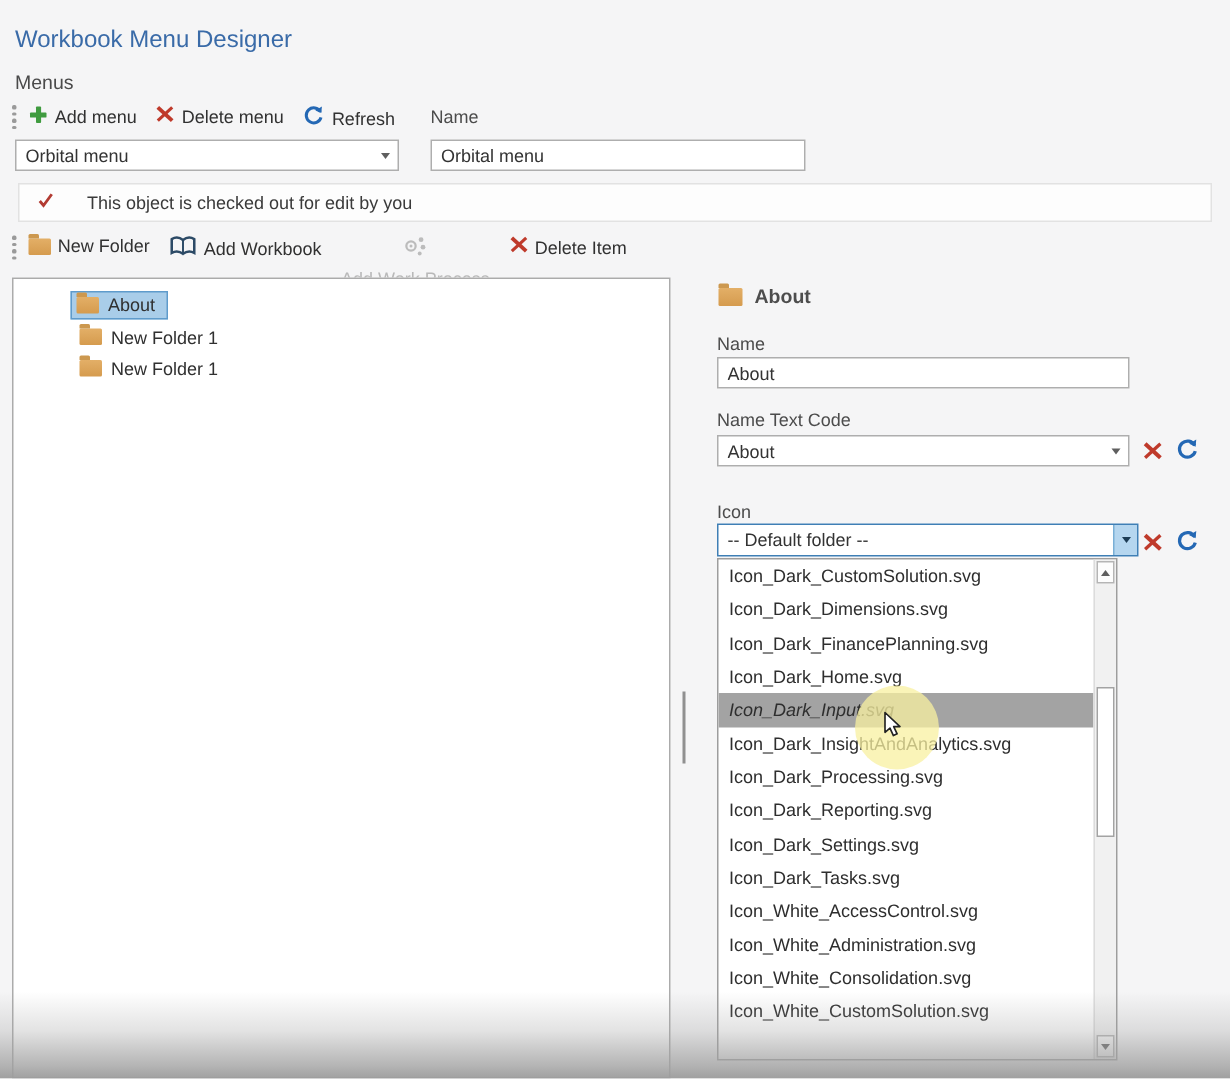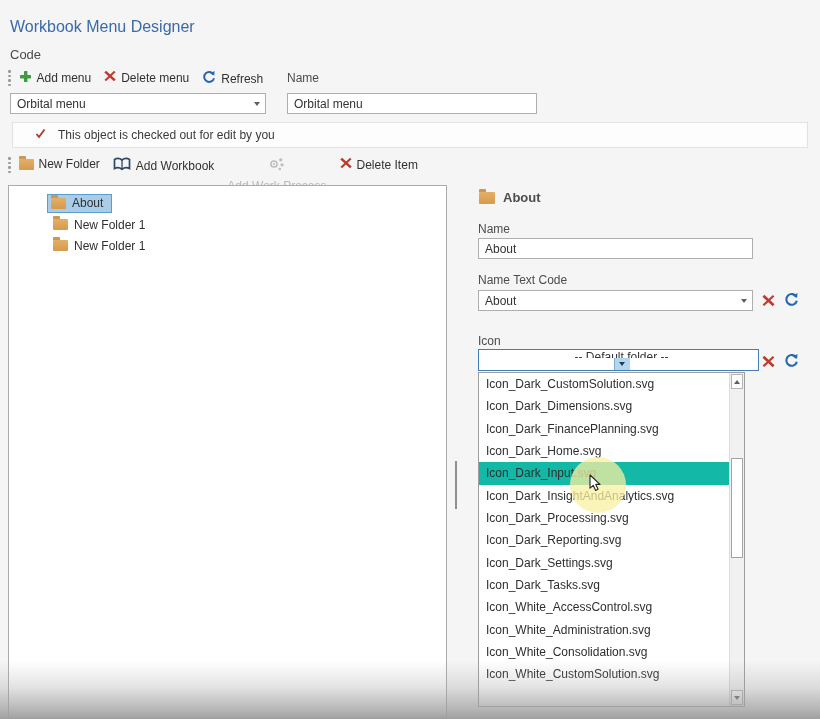--- a/index.html
+++ b/index.html
@@ -44,42 +44,42 @@
   .combo .dd { width:16px; height:100%; display:flex; align-items:center; justify-content:center; }
   .combo.focused { border-color:#3f7fb5; }
   .combo.focused .dd { background:#b5d6ef; border-left:1px solid #7aafd6; }
   .combo.focused .dd .caret { border-top-color:#1d3c55; }
 
   .mini-btn { width:16px; height:16px; display:flex; align-items:center; justify-content:center; }
 
   
   .status-bar { left:12px; top:122px; width:796px; height:26px;
     background:#fdfdfd; border:1px solid #e2e2e2;
-    display:flex; align-items:center; gap:12px; padding-left:22px; color:#3a3a3a; }
+    display:flex; align-items:center; gap:22px; padding-left:12px; color:#3a3a3a; }
 
   
   .tree-panel { left:8px; top:185px; width:439px; height:534px;
     background:#fff; border:1px solid #ababab; padding-top:7px; }
   .tree-row { display:flex; align-items:center; height:21px; padding-left:44px; gap:6px; color:#303030; }
   .tree-row.first { padding-left:38px; }
   .sel-box { display:inline-flex; align-items:center; gap:6px;
     background:#a9cde9; border:1px solid #5f9bcb; padding:1px 8px 2px 3px; }
   .splitter { left:455px; top:461px; width:2px; height:48px; background:#909090; }
 
   
   .detail-header { left:479px; top:190px; display:flex; align-items:center; gap:8px;
     font-size:13px; font-weight:bold; color:#4d4d4d; }
 
   
   .dropdown-list { left:478px; top:372px; width:267px; height:335px;
     background:#fff; border:1px solid #9d9d9d; overflow:hidden; }
   .opts { position:absolute; left:0; top:0; right:15px; bottom:0; }
   .opt { height:22.33px; line-height:22.33px; padding-left:7px; color:#2e2e2e;
     white-space:nowrap; overflow:hidden; }
-  .opt.hl { background:#14b8a6; }
+  .opt.hl { background:#a3a3a3;font-style:italic; }
   .sb { position:absolute; right:0; top:0; bottom:0; width:15px;
     background:#f1f1f1; border-left:1px solid #dcdcdc; }
   .sb-btn { position:absolute; left:1px; width:12px; height:15px; background:#fdfdfd;
     border:1px solid #b5b5b5; display:flex; align-items:center; justify-content:center; }
   .sb-thumb { position:absolute; left:1px; top:85px; width:12px; height:100px;
     background:#fff; border:1px solid #a3a3a3; }
 
   
   .click-glow { left:570px; top:457px; width:56px; height:56px; border-radius:50%;
     background:#f8f0a0; opacity:.75; z-index:30; }
@@ -87,21 +87,21 @@
 
   
   .bottom-fade { left:0; right:0; bottom:0; height:58px; z-index:40; pointer-events:none;
     background:linear-gradient(to bottom, rgba(165,165,165,0) 0%,
       rgba(162,162,162,.3) 45%, rgba(160,160,160,.78) 85%, rgba(157,157,157,.97) 100%); }
 </style>
 </head>
 <body>
 
 <div class="abs page-title">Workbook Menu Designer</div>
-<div class="abs section-label">Code</div>
+<div class="abs section-label">Menus</div>
 
 <div class="abs toolbar" style="left:8px; top:70px;">
   <span class="grip">
       <i></i>
       <i></i>
       <i></i>
       <i></i>
     </span>
   <span class="tb-btn">
     <span><svg width="13" height="13">
@@ -224,21 +224,21 @@
     </svg>
 </span>
 <span class="abs mini-btn" style="left:783px; top:291px;">
   <svg width="15" height="15" viewBox="0 0 14 14">
       <path d="M11.6 4.6 A5 5 0 1 0 12 8.2" fill="none" stroke="#2468b4" stroke-width="2"></path>
       <path d="M12.6 1.0 L12.2 5.4 L8.2 3.6 Z" fill="#2468b4"></path>
     </svg>
 </span>
 
 <div class="abs field-label" style="left:478px; top:334px;">Icon</div>
-<div class="abs combo focused" style="left:478px; top:349px; width:281px; height:22px;flex-direction:column;">
+<div class="abs combo focused" style="left:478px; top:349px; width:281px; height:22px;">
   <span class="val">-- Default folder --</span>
   <span class="dd">
       <span class="caret"></span>
     </span>
 </div>
 <span class="abs mini-btn" style="left:760px; top:353px;">
   <svg width="13" height="13">
       <line x1="1.4" y1="1.8" x2="11.6" y2="11.2" stroke="#bf3a2b" stroke-width="2.7"></line>
       <line x1="11.6" y1="1.8" x2="1.4" y2="11.2" stroke="#bf3a2b" stroke-width="2.2"></line>
     </svg>

